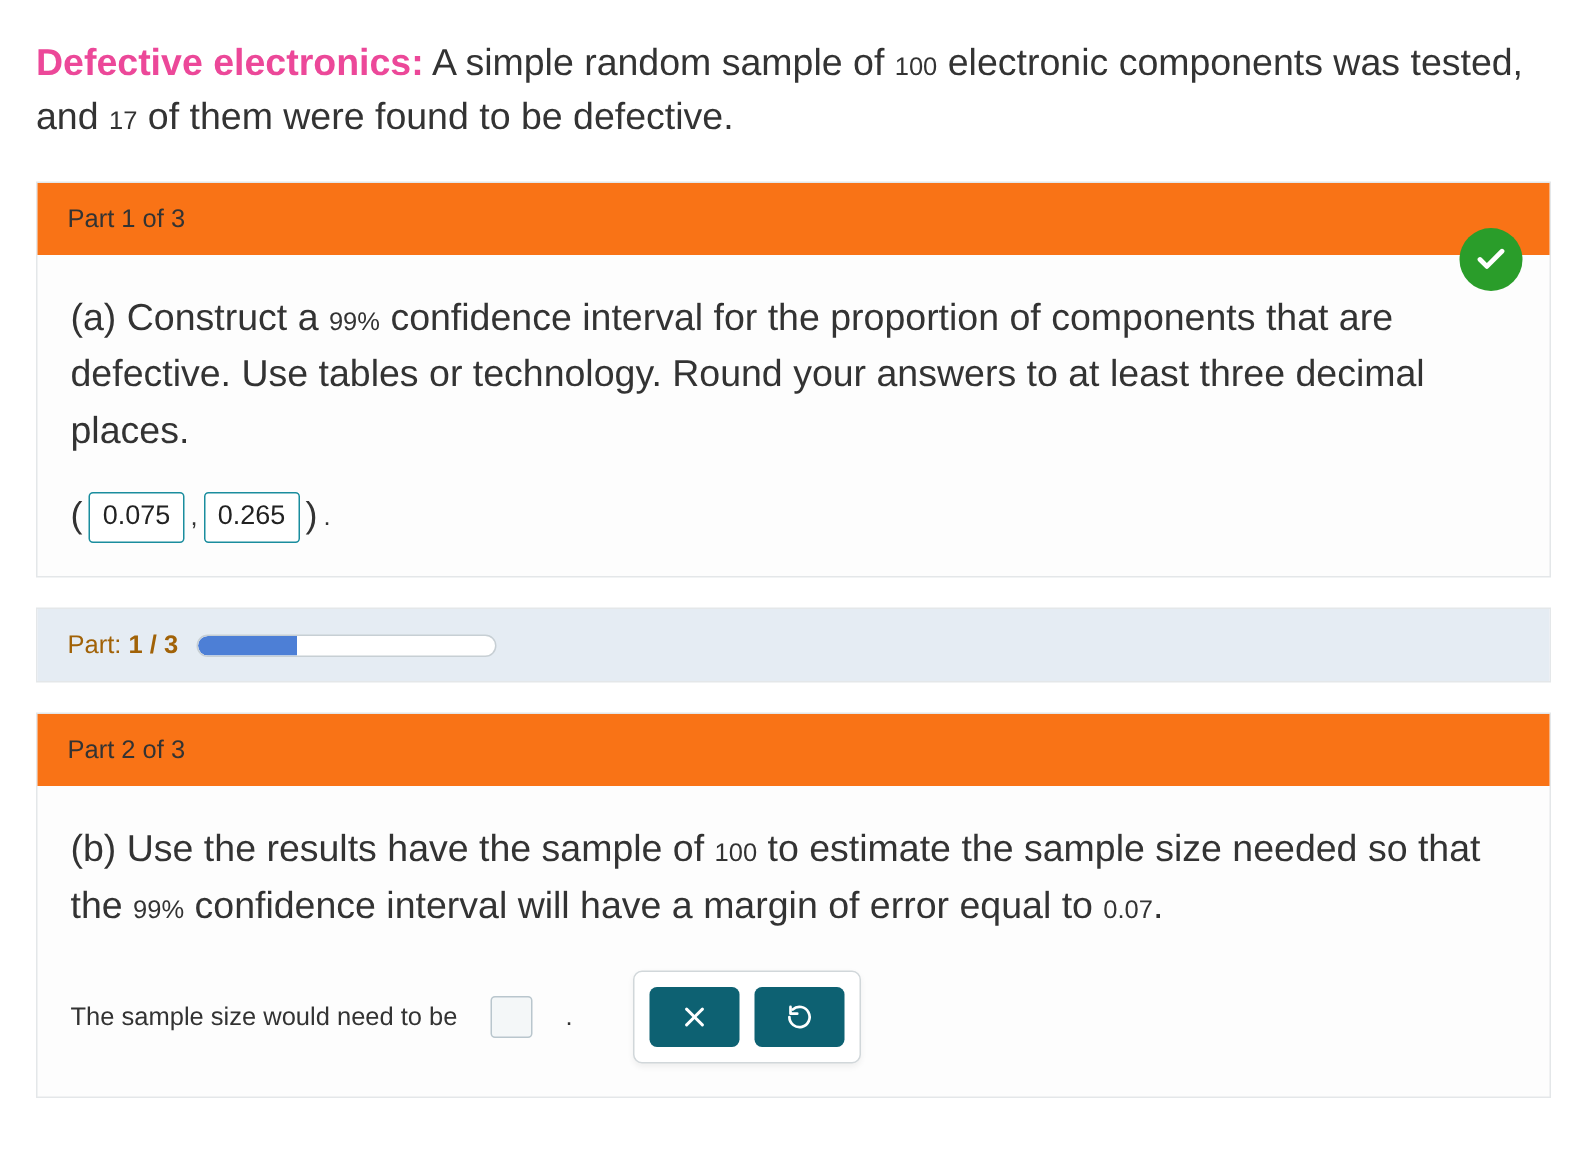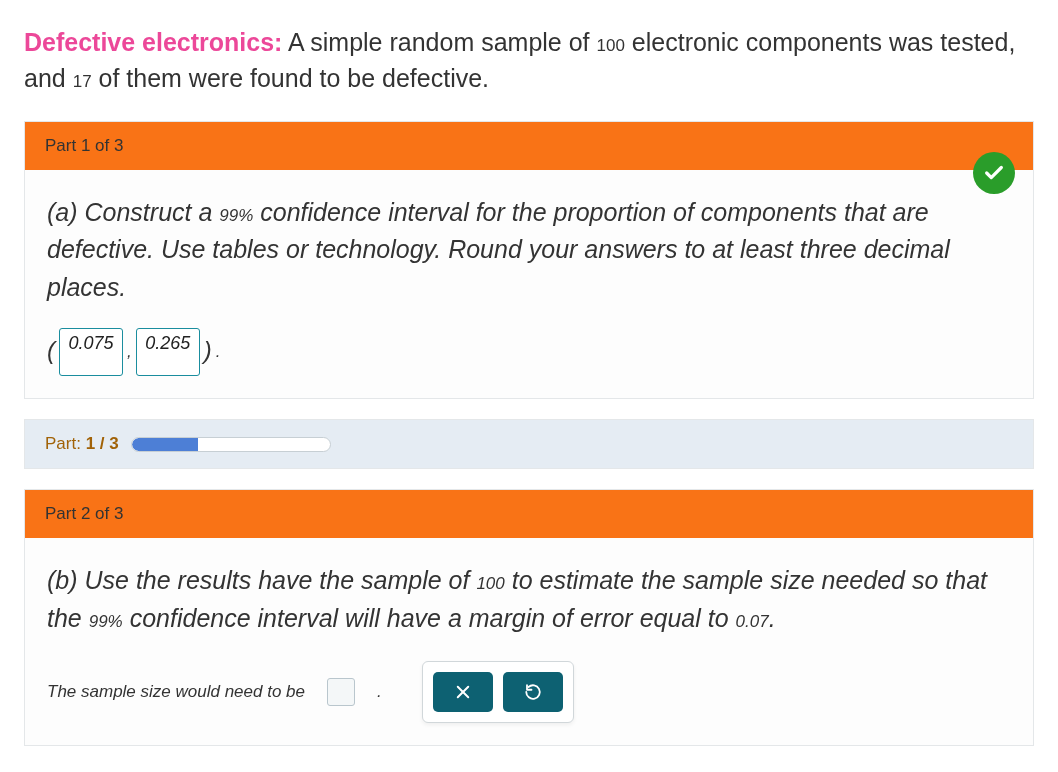--- a/index.html
+++ b/index.html
@@ -32,42 +32,41 @@
   .panel-header.progress-row {
     background: #e5ecf3;
     font-size: 17px;
     display: flex;
     align-items: center;
     gap: 12px;
   }
   .panel-body {
     padding: 24px 22px 22px 22px;
     position: relative;
-    font-style: italic;
   }
   .qtext {
     font-size: 25px;
     line-height: 1.5;
     color: #333333;
   }
   .qtext .small { font-size: 17px; }
   .answer-line {
     margin-top: 22px;
     font-size: 17px;
     color: #333333;
     display: flex;
     align-items: center;
     flex-wrap: wrap;
     gap: 4px;
   }
   .paren { font-size: 24px; line-height: 1; color: #333333; position: relative; top: -1px; }
   .answer-box {
     display: inline-block;
     min-width: 64px;
-    height: 48px;
+    height: 34px;
     border: 1px solid #1a8d9e;
     border-radius: 3px;
     background: #ffffff;
     font-size: 18px;
     padding: 2px 8px;
     text-align: center;
     line-height: 24px;
     color: #222222;
   }
   .answer-box.empty {

